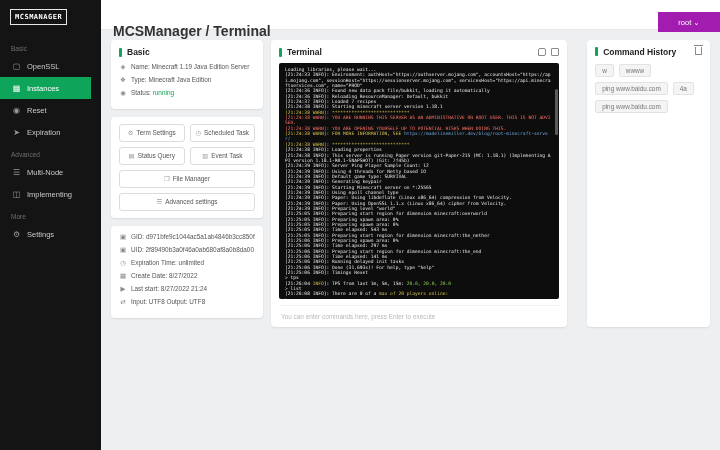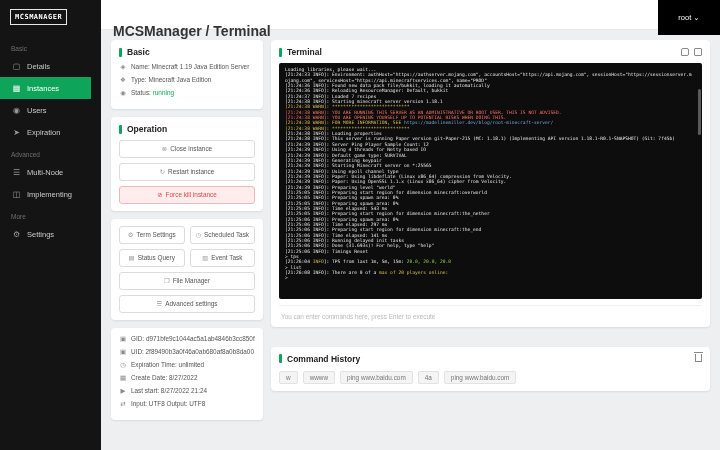--- a/index.html
+++ b/index.html
@@ -15,27 +15,27 @@
   .side-item { display:flex; align-items:center; gap:6px; height:22px; padding-left:12px;
                color:#c9c9c9; font-size:7.5px; cursor:pointer; }
   .side-item .si { width:9px; text-align:center; font-size:8px; color:#9a9a9a; }
   .side-item.active { background:#0ea55a; color:#fff; }
   .side-item.active .si { color:#fff; }
 
   
   .topbar { position:absolute; left:101px; right:0; top:0; height:30px; background:#ffffff;
             border-bottom:1px solid #e7e7e7; z-index:2; }
   .breadcrumb { position:absolute; left:12px; top:23px; font-size:14px; color:#333; font-weight:bold; }
-  .user-box { position:absolute; right:0; top:0; width:62px; height:35px; background:#000000;
+  .user-box { position:absolute; right:0; top:12px; width:62px; height:20px; background:#a21caf;
               color:#fff; font-size:7.5px; display:flex; align-items:center; justify-content:center; cursor:pointer; }
 
   
   .main { position:absolute; left:101px; top:30px; right:0; bottom:0; background:#edeff1; }
   .col-left  { position:absolute; left:10px; top:10px; width:152px; display:flex; flex-direction:column; gap:8px; }
-  .col-right { position:absolute; left:170px; top:10px; right:10px; display:flex; flex-direction:column; gap:20px; }
+  .col-right { position:absolute; left:170px; top:10px; right:10px; display:flex; flex-direction:row; gap:20px; }
 
   .card { background:#fff; border-radius:4px; box-shadow:0 1px 2px rgba(0,0,0,.09); padding:7px 8px; }
   .card-title { display:flex; align-items:center; gap:5px; font-size:8.5px; font-weight:bold; color:#222; margin-bottom:6px; }
   .accent-bar { width:3px; height:9px; background:#0ea55a; border-radius:1px; }
 
   .info-row { display:flex; gap:4px; font-size:6.4px; color:#555; margin-bottom:5px; line-height:8px; }
   .info-row .ri { color:#8a8a8a; font-size:6.5px; width:8px; text-align:center; flex:none; }
   .info-row .val-green { color:#0ea55a; }
   .info-row .txt { word-break:break-all; }
 
@@ -77,29 +77,29 @@
 </style>
 </head>
 <body>
 
 <div class="sidebar">
   <span class="logo">MCSMANAGER</span>
   <nav>
       <div class="side-section-label">Basic</div>
       <div class="side-item">
         <span class="si">▢</span>
-        <span>Details</span>
+        <span>OpenSSL</span>
       </div>
       <div class="side-item active">
         <span class="si">▦</span>
         <span>Instances</span>
       </div>
       <div class="side-item">
         <span class="si">◉</span>
-        <span>Users</span>
+        <span>Reset</span>
       </div>
       <div class="side-item">
         <span class="si">➤</span>
         <span>Expiration</span>
       </div>
       <div class="side-section-label">Advanced</div>
       <div class="side-item">
         <span class="si">☰</span>
         <span>Multi-Node</span>
       </div>
@@ -138,31 +138,20 @@
             <span class="ri">❖</span>
             <span class="txt">Type: Minecraft Java Edition</span>
           </div>
           <div class="info-row">
             <span class="ri">◉</span>
             <span class="txt">Status: <span class="val-green">running</span></span>
           </div>
         </div>
     </div>
 
-    <div class="card">
-      <div class="card-title">
-        <span class="accent-bar"></span>
-        <span>Operation</span>
-      </div>
-      <div>
-          <button class="btn"><span class="bi">⊗</span><span>Close instance</span></button>
-          <button class="btn"><span class="bi">↻</span><span>Restart instance</span></button>
-          <button class="btn danger"><span class="bi">⊘</span><span>Force kill instance</span></button>
-        </div>
-    </div>
 
     <div class="card">
       <div class="fn-grid">
           <button class="btn"><span class="bi">⚙</span><span>Term Settings</span></button>
           <button class="btn"><span class="bi">◷</span><span>Scheduled Task</span></button>
           <button class="btn"><span class="bi">▤</span><span>Status Query</span></button>
           <button class="btn"><span class="bi">▥</span><span>Event Task</span></button>
           <button class="btn full"><span class="bi">❐</span><span>File Manager</span></button>
           <button class="btn full"><span class="bi">☰</span><span>Advanced settings</span></button>
         </div>

